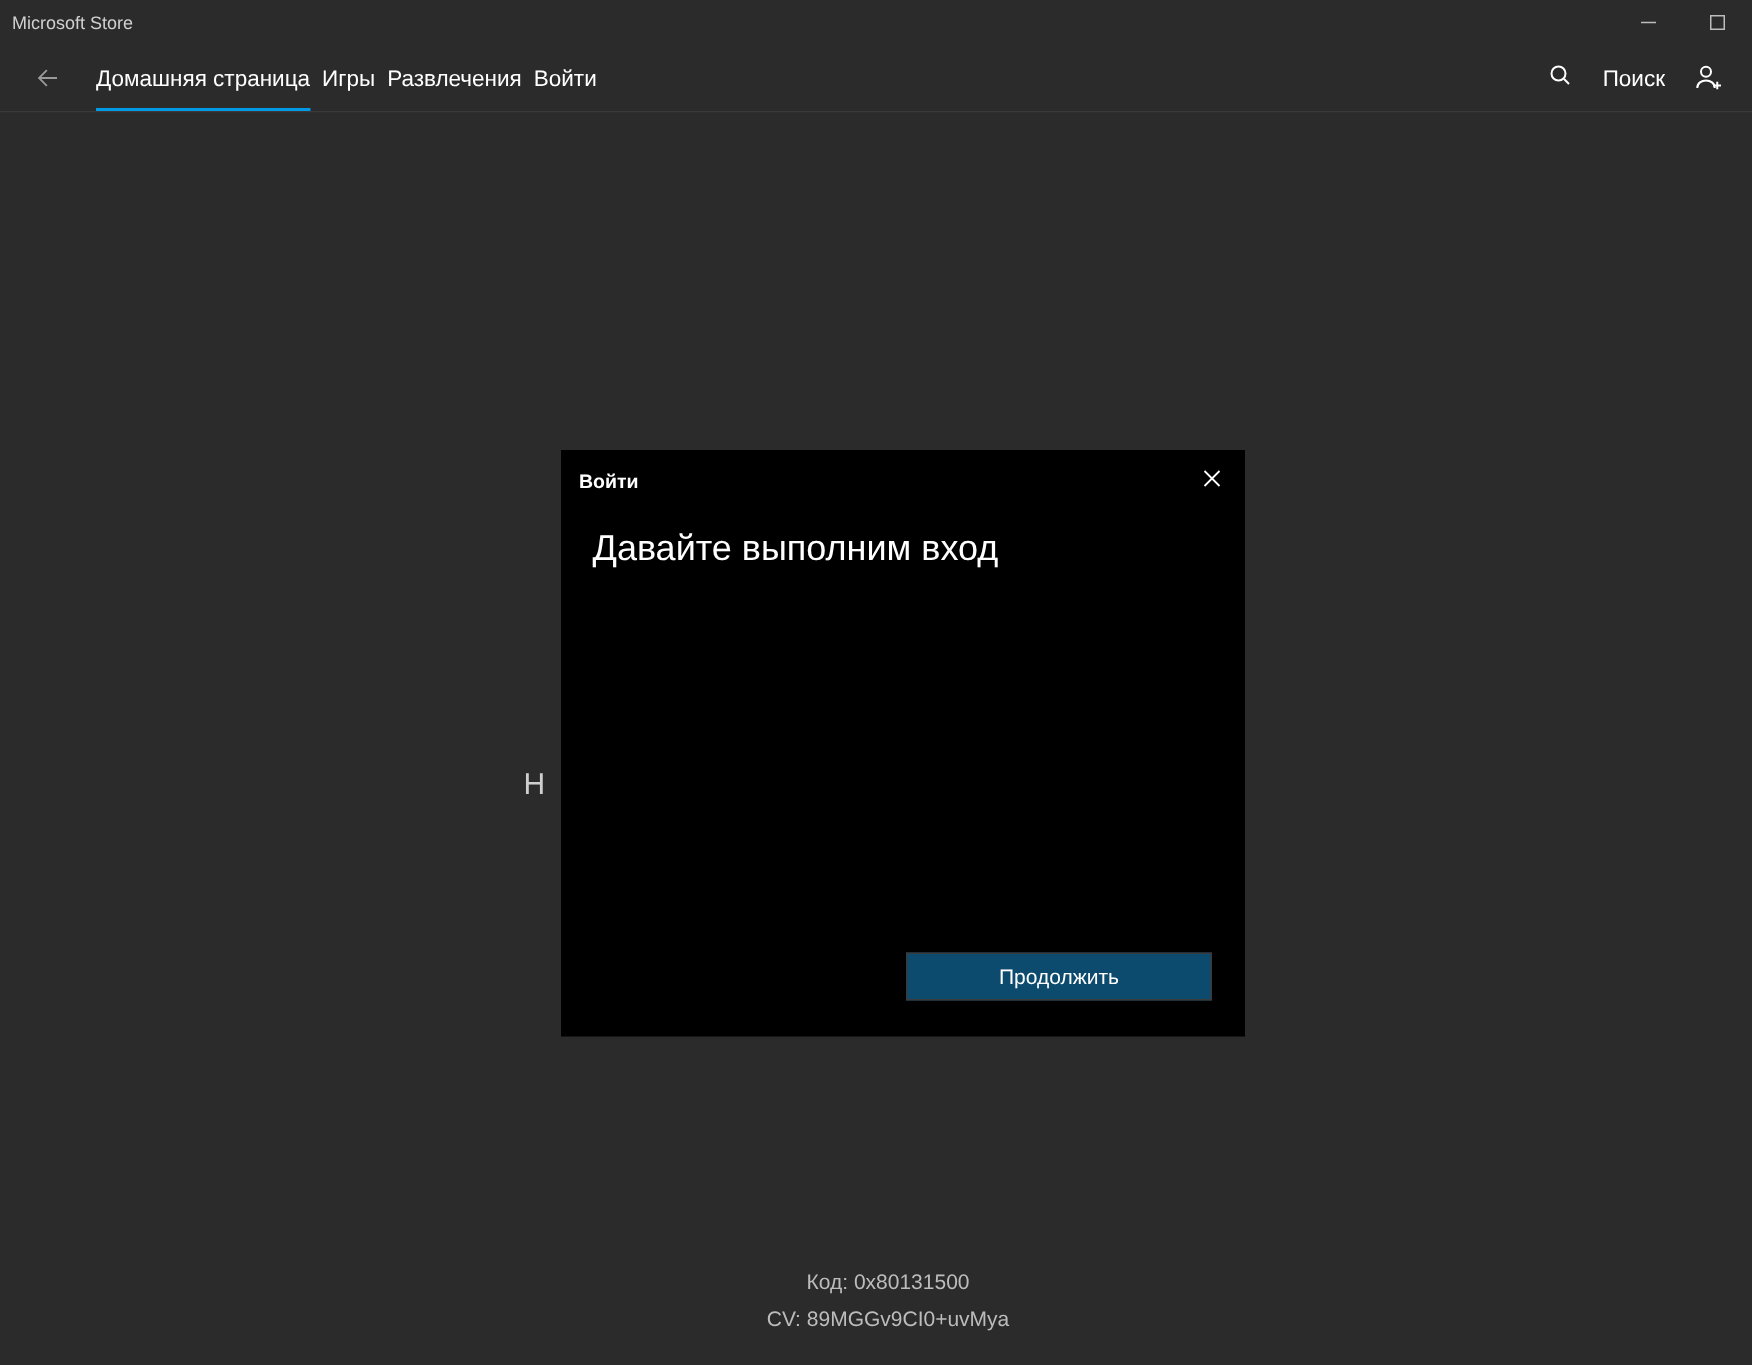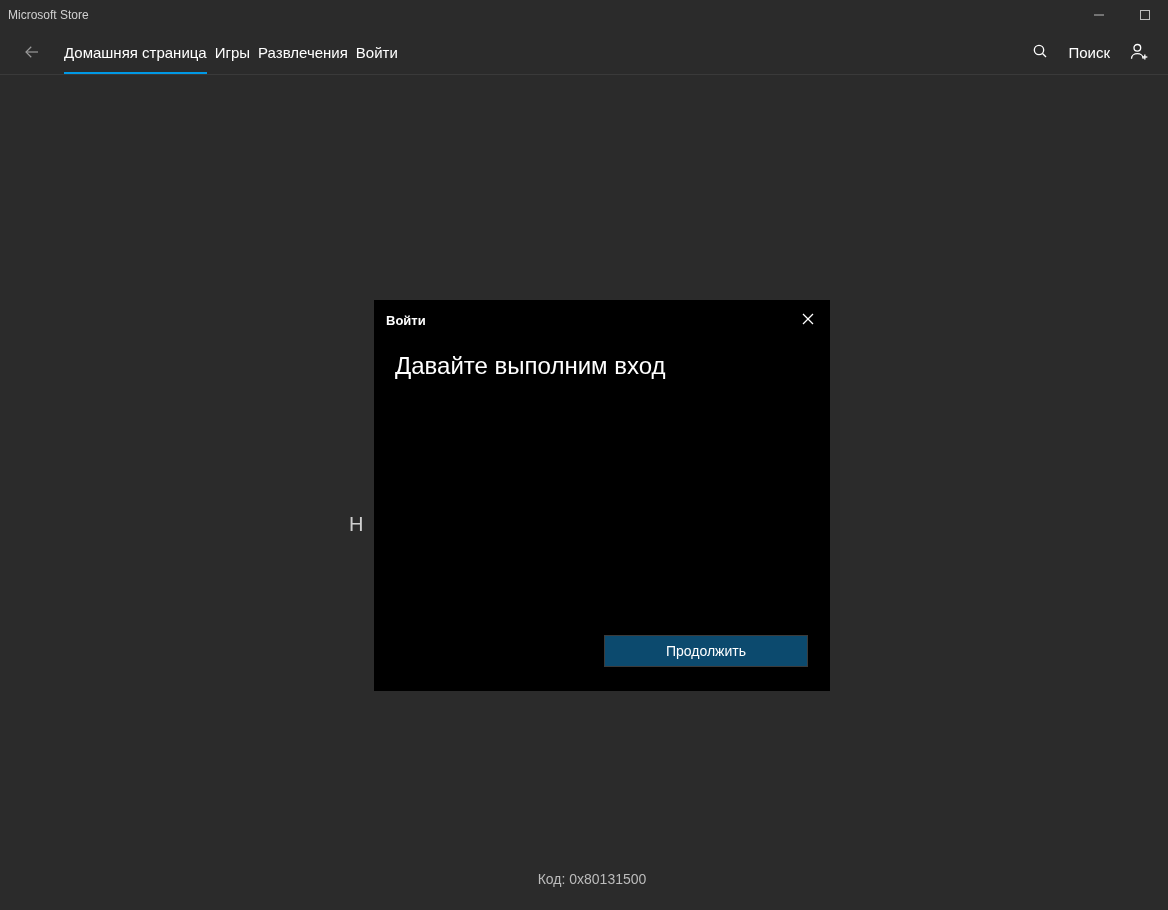--- a/index.html
+++ b/index.html
@@ -211,20 +211,24 @@
 <div class="content">
   <div class="bg-text" style="width: 470px; display:flex; justify-content:space-between;">
     <span>Н</span>
     <span>у</span>
   </div>
 
   <div class="footer-codes">
     <div>
       <span>Код:</span>
       <span>0x80131500</span>
+    </div>
+    <div>
+      <span>CV:</span>
+      <span>89MGGv9CI0+uvMya</span>
     </div>
   </div>
 
   <div class="dialog">
     <div class="dialog-head">
       <span>Войти</span>
       <div class="dialog-head-spacer"></div>
       <div class="dialog-close">
         <span>
           <svg width="12" height="12" viewBox="0 0 12 12" stroke="#fff" stroke-width="1.2">

